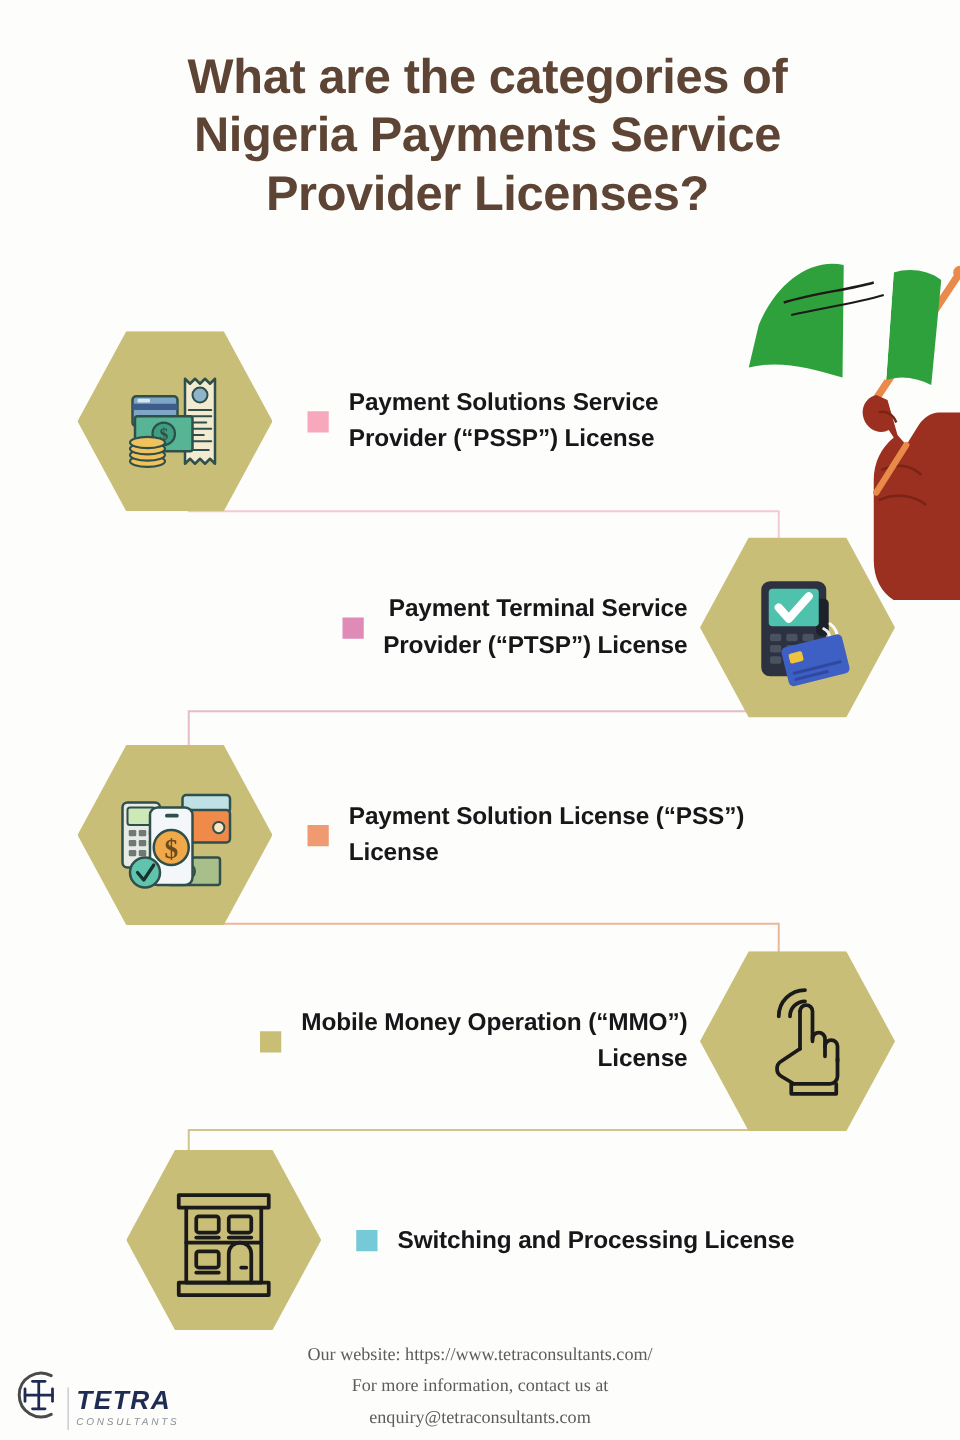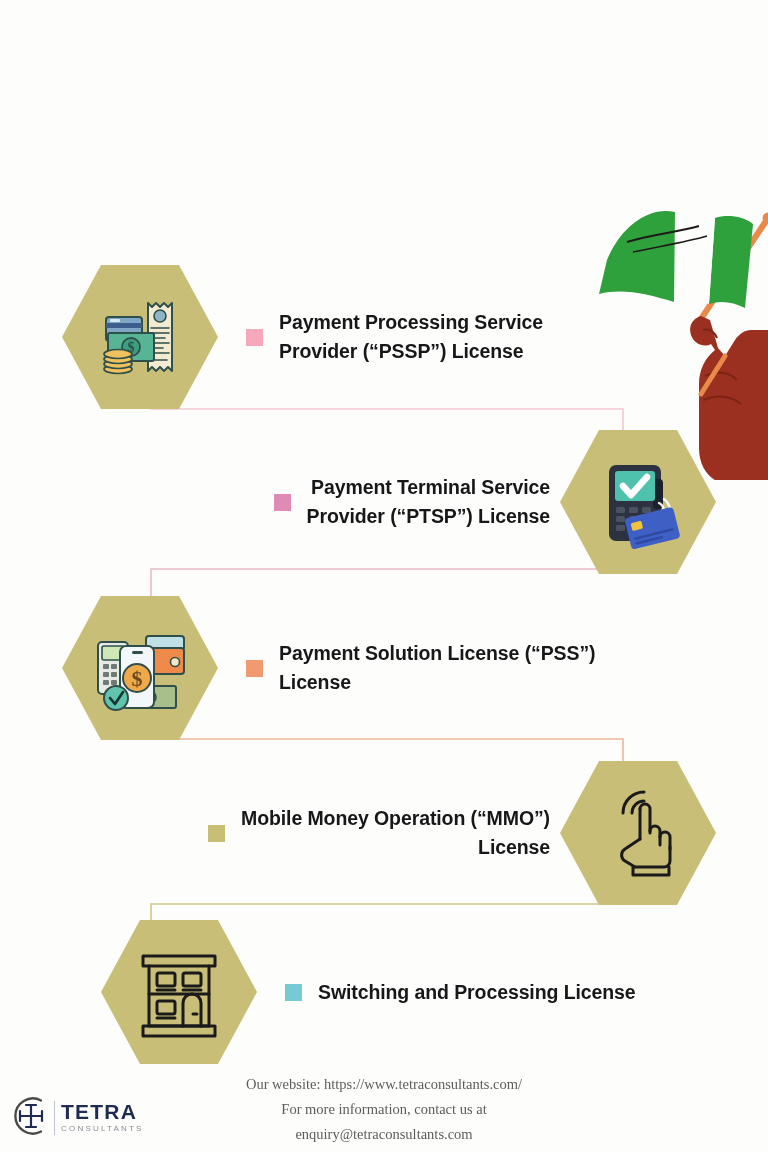--- a/index.html
+++ b/index.html
@@ -125,21 +125,22 @@
     font-family: Liberation Serif, serif;
   }
 
   #logo {
     position: absolute;
     left: 8px;
     top: 1092px;
     width: 150px;
     height: 52px;
     display: flex;
-    align-items: center;
+    align-items: flex-end;
+    font-style: italic;
   }
   #logo-mark { flex: 0 0 46px; }
   #logo-divider {
     width: 1px;
     height: 34px;
     background: #BFC2CC;
   }
   #logo-text { padding-left: 6px; }
   #logo-name {
     font-size: 21px;
@@ -153,20 +154,23 @@
     color: #8A8D96;
     letter-spacing: 2.2px;
     line-height: 12px;
   }
 </style>
 </head>
 <body>
 
 <div id="poster">
 
+  <div id="title">What are the categories of
+Nigeria Payments Service
+Provider Licenses?</div>
 
   <div id="flag-art">
     <svg width="200" height="300" viewBox="0 0 200 300">
 
       <path d="M193 38 L120 148" stroke="#E98A4B" stroke-width="6" stroke-linecap="round" fill="none"></path>
       <circle cx="193" cy="38" r="5.5" fill="#E98A4B"></circle>
 
       <path d="M140 38 C152 34 168 36 178 44 L170 128 C158 122 146 120 134 124 Z" fill="#2EA13C"></path>
 
       <path d="M100 32 C112 28 128 30 140 38 L134 124 C122 118 110 118 99 122 Z" fill="#FDFDFB"></path>
@@ -244,21 +248,21 @@
             <ellipse cx="26" cy="80" rx="14" ry="4.5"></ellipse>
             <ellipse cx="26" cy="75" rx="14" ry="4.5"></ellipse>
             <ellipse cx="26" cy="70" rx="14" ry="4.5"></ellipse>
             <ellipse cx="26" cy="65" rx="14" ry="4.5"></ellipse>
           </g>
         </svg>
       </div>
     </div>
     <div class="label-block">
       <span class="bullet" style="background:#F7A8BC;"></span>
-      <span class="label-text">Payment Processing Service
+      <span class="label-text">Payment Solutions Service
 Provider (“PSSP”) License</span>
     </div>
   </div>
 
   <div class="row right-icon" style="top:422px;">
     <div class="hex-wrap">
       <div class="hex"></div>
       <div class="hex-icon">
         <svg width="98" height="98" viewBox="0 0 98 98">
 

